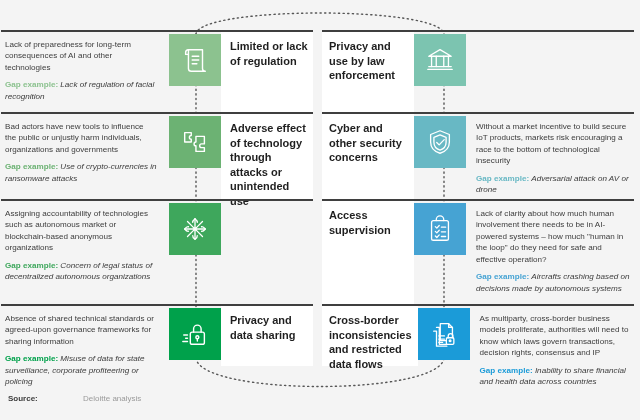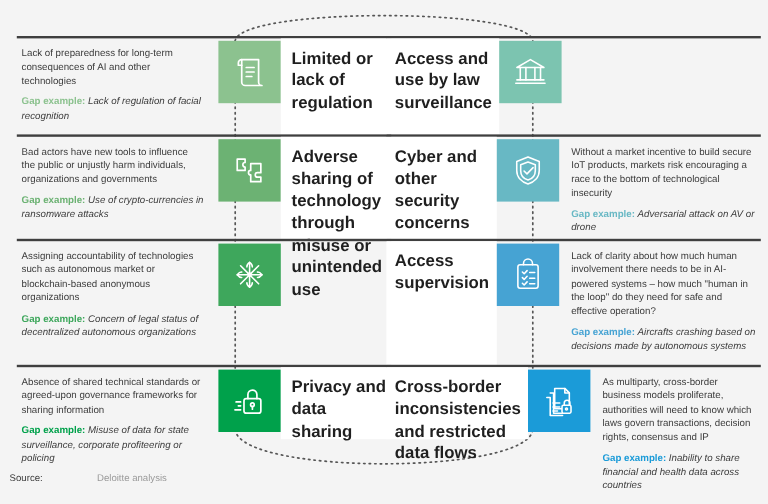--- a/index.html
+++ b/index.html
@@ -24,21 +24,21 @@
     pointer-events:none;
     z-index:1;
   }
 
   
   .col{
     position:absolute;
     width:312px;
     z-index:2;
   }
-  .col-left{left:14px;top:30px;}
+  .col-left{left:1px;top:30px;}
   .col-right{left:322px;top:30px;}
 
   .row{
     position:relative;
     display:flex;
     border-top:2px solid #3f3f3f;
     background:transparent;
   }
 
   
@@ -53,21 +53,21 @@
   .row .tile{
     flex:0 0 52px;
     height:52px;
     display:flex;align-items:center;justify-content:center;
     margin-top:2px;
   }
   .row .heading{
     flex:1 1 auto;
     padding:7px 4px 6px 9px;
     box-sizing:border-box;
-    font-size:14px;
+    font-size:11px;
     line-height:1.32;
     font-weight:bold;
     color:#1f1f1f;
     background:#ffffff;
   }
 
   .row-right .heading{
     order:1;
     flex:0 0 92px;
     padding:7px 6px 6px 7px;
@@ -91,21 +91,21 @@
 
   
   .tile svg{display:block;}
 
   .source{
     position:absolute;
     left:8px;top:394px;
     font-size:8px;
     z-index:3;
   }
-  .source .src-label{font-weight:normal;color:#3c3c3c;margin-top:46px;}
+  .source .src-label{font-weight:bold;color:#3c3c3c;margin-top:46px;}
   .source .src-value{color:#9a9a9a;margin-left:43px;}
 </style>
 </head>
 <body>
 
 <div id="infographic">
 
   <svg class="arcs" viewBox="0 0 640 420">
 
     <path d="M196,34 C200,6 440,6 444,34" fill="none" stroke="#555" stroke-width="1.4" stroke-dasharray="1.2 3.4" stroke-linecap="round"></path>
@@ -144,21 +144,21 @@
           <span class="gap-label" style="color:#6cb273">Gap example:</span>
           <span class="gap-text">Use of crypto-currencies in ransomware attacks</span>
         </div>
       </div>
       <div class="tile" style="background:#6cb273">
         <svg width="30" height="30" viewBox="0 0 32 32" fill="none" stroke="#fff" stroke-width="1.5" stroke-linejoin="round">
           <path d="M5 6h7v3a2 2 0 1 0 0 4v3H5V6z"></path>
           <path d="M17 10h9v8h-3a2 2 0 1 0 0 4h3v4h-9v-6a2 2 0 1 1 0-4v-6z"></path>
         </svg>
       </div>
-      <div class="heading">Adverse sharing of technology through misuse or unintended use</div>
+      <div class="heading">Adverse effect of technology through attacks or unintended use</div>
     </div>
 
     <div class="row row-left" style="height:103px;">
       <div class="desc">
         <span>Assigning accountability of technologies such as autonomous market or blockchain-based anonymous organizations</span>
         <div class="gap">
           <span class="gap-label" style="color:#3ea75c">Gap example:</span>
           <span class="gap-text">Concern of legal status of decentralized autonomous organizations</span>
         </div>
       </div>
@@ -193,21 +193,21 @@
         </svg>
       </div>
       <div class="heading">Privacy and data sharing</div>
     </div>
 
   </div>
 
   <div class="col col-right">
 
     <div class="row row-right" style="height:80px;">
-      <div class="heading">Access and use by law surveillance</div>
+      <div class="heading">Privacy and use by law enforcement</div>
       <div class="tile" style="background:#7cc4b0">
         <svg width="30" height="30" viewBox="0 0 32 32" fill="none" stroke="#fff" stroke-width="1.4" stroke-linecap="round" stroke-linejoin="round">
           <path d="M4 12 16 5l12 7H4z"></path>
           <path d="M7 12v11M12 12v11M20 12v11M25 12v11"></path>
           <path d="M4 23h24M3 26h26"></path>
         </svg>
       </div>
     </div>
 
     <div class="row row-right" style="height:85px;justify-content:space-between;">

